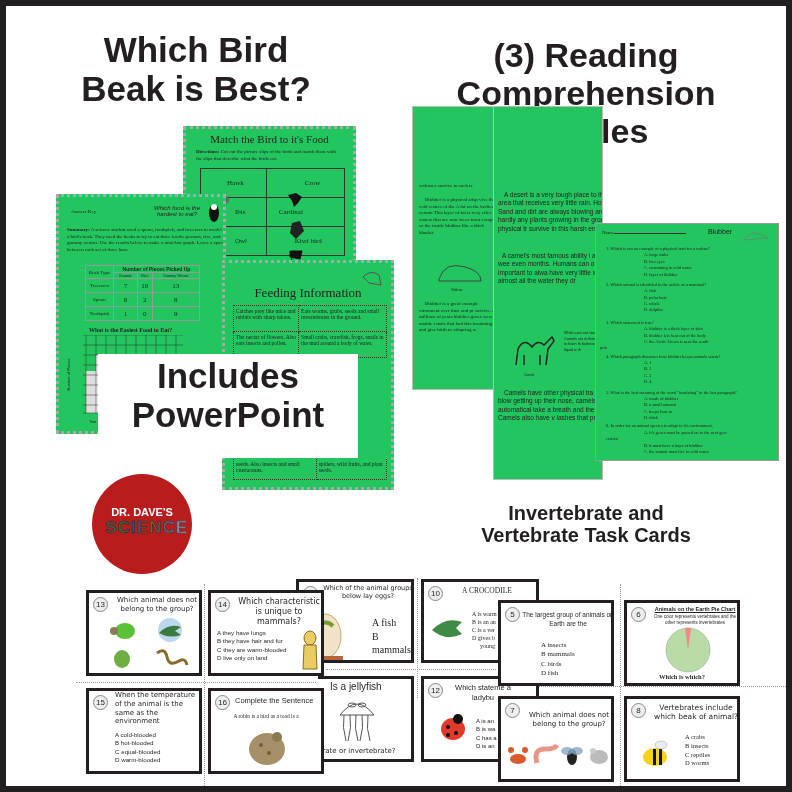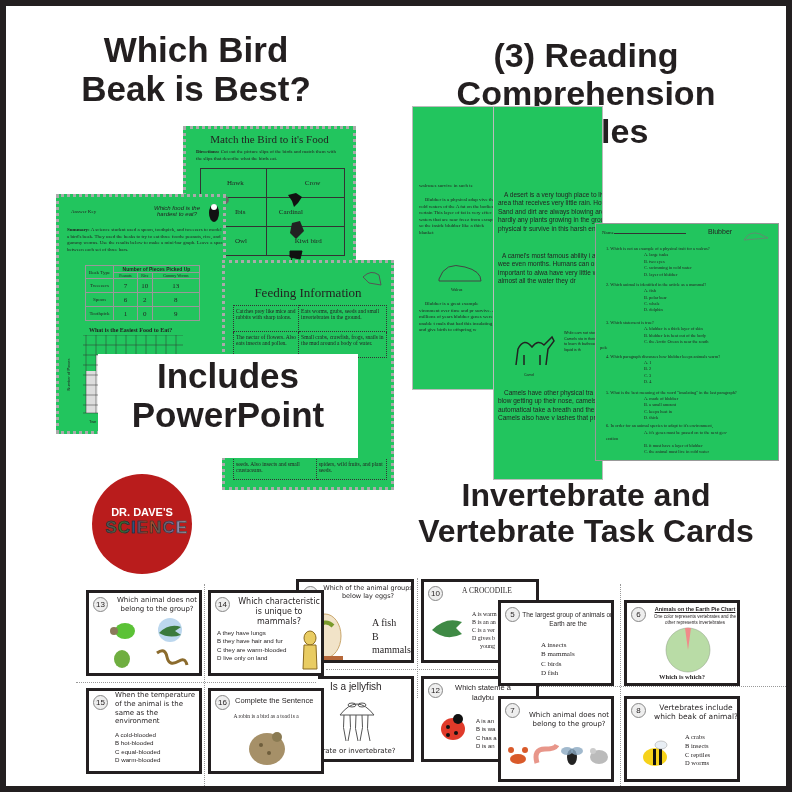--- a/index.html
+++ b/index.html
@@ -248,21 +248,21 @@
           </div>
         </div>
     </div>
   </div>
 
   <div style="position:absolute;left:86px;top:468px;width:100px;height:100px;border-radius:50%;background:#b91c1c;">
     <div class="sans" style="position:absolute;top:32px;width:100%;text-align:center;color:#fff;font-weight:bold;font-size:11px;">DR. DAVE'S</div>
     <div class="sans" style="position:absolute;top:44px;left:4px;width:92px;text-align:right;font-weight:bold;font-size:17px;letter-spacing:1px;background:linear-gradient(90deg,#333 0%,#555 15%,#3a6b2a 28%,#2e4f8a 42%,#c0481c 56%,#5b5b5b 70%,#7a6fa0 85%,#bbb 100%);-webkit-background-clip:text;background-clip:text;color:transparent;-webkit-text-stroke:0.5px #222;">SCIENCE</div>
   </div>
 
-  <div class="title" style="left:385px;top:472px;width:390px;font-size:32px;">Invertebrate and
+  <div class="title" style="left:385px;top:496px;width:390px;font-size:20px;">Invertebrate and
 Vertebrate Task Cards</div>
 
   <div class="sepv" style="left:198px;top:578px;height:210px;"></div>
   <div class="seph" style="left:70px;top:676px;width:240px;"></div>
   <div class="sepv" style="left:411px;top:572px;height:120px;"></div>
   <div class="seph" style="left:320px;top:663px;width:170px;"></div>
   <div class="sepv" style="left:614px;top:578px;height:210px;"></div>
   <div class="seph" style="left:490px;top:680px;width:290px;"></div>
 
   <div class="card" style="left:290px;top:573px;width:118px;height:84px;">

